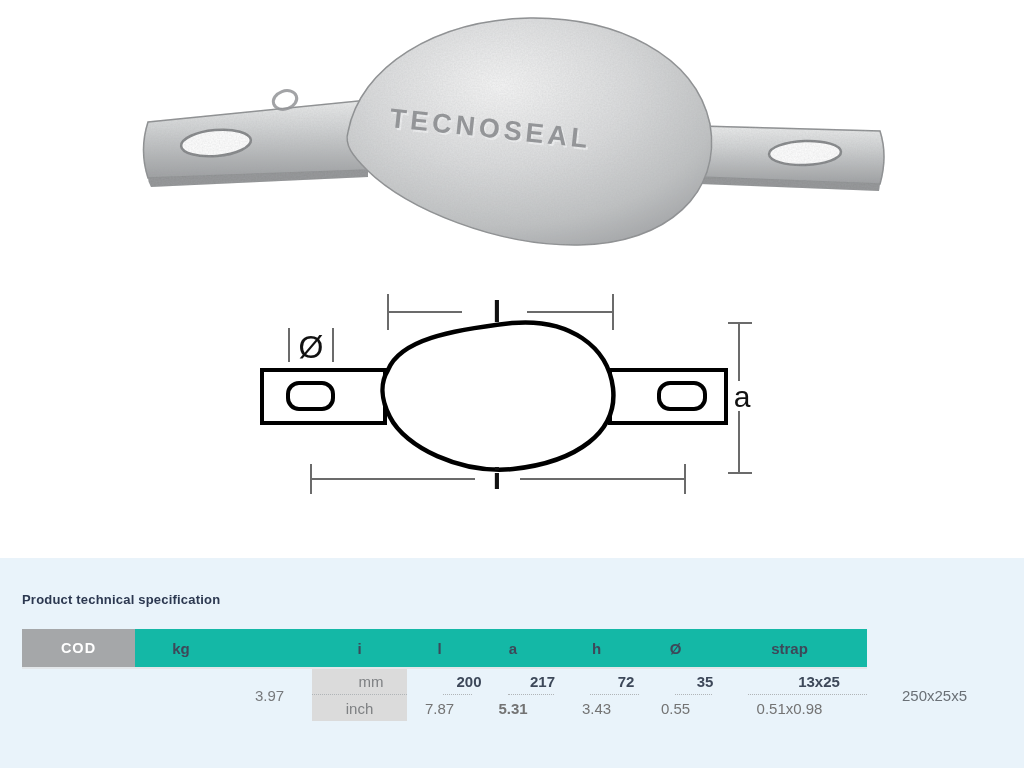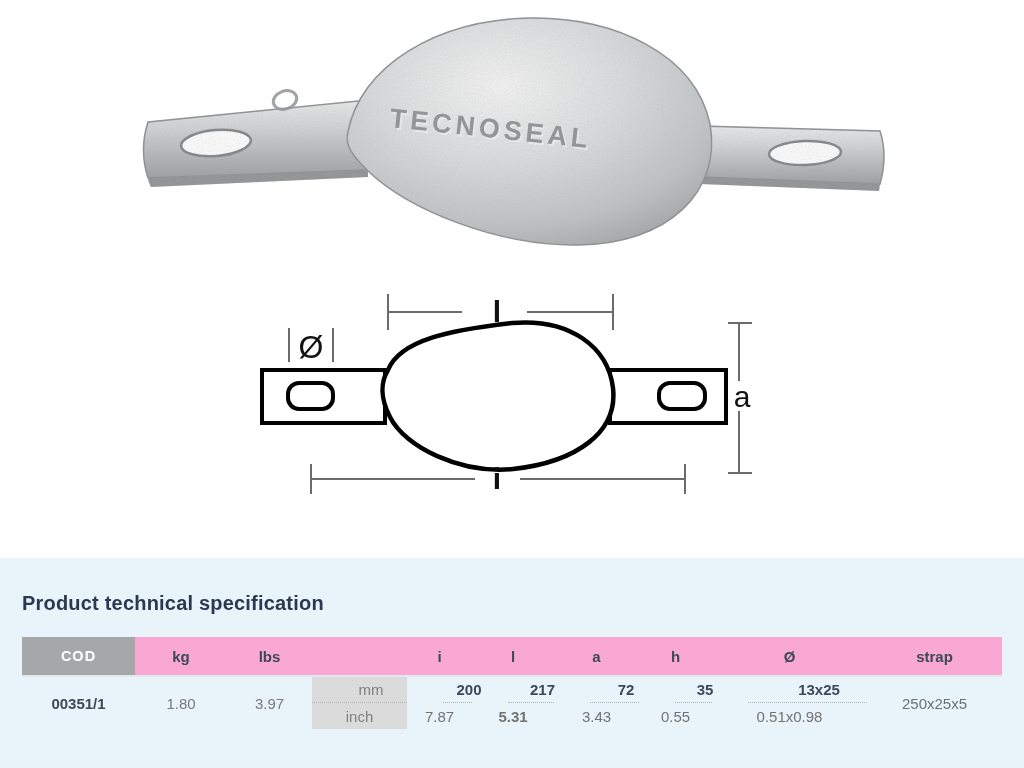--- a/index.html
+++ b/index.html
@@ -15,31 +15,31 @@
 
   .spec-section {
     position: absolute; left: 0; top: 558px;
     width: 1024px; height: 210px;
     background: #e9f3fa;
     box-sizing: border-box;
     padding: 34px 22px 0 22px;
   }
   .spec-title {
     margin: 0 0 22px 0;
-    font-size: 20px; font-weight: bold;
+    font-size: 13px; font-weight: bold;
     color: #2c3850; letter-spacing: 0.2px;
   }
   .spec-table {
     display: grid;
     grid-template-columns: 113px 92px 85px 95px 65px 82px 85px 73px 155px 135px;
     grid-template-rows: 40px 26px 26px;
     width: 980px;
   }
   .cell { display: flex; align-items: center; justify-content: center; font-size: 15px; }
-  .hdr  { background: #f9a8d4; border-bottom: 2px solid #e3e7ea; font-weight: bold; color: #3d4859; }
+  .hdr  { background: #14b8a6; border-bottom: 2px solid #e3e7ea; font-weight: bold; color: #3d4859; }
   .hdr-cod { background: #a5a7a9; color: #ffffff; letter-spacing: 1px; font-size: 14.5px; }
   .span-rows { grid-row: 2 / 4; }
   .val-cod   { font-weight: bold; color: #3d4859; }
   .val-plain { color: #77797c; }
   .val-strap { color: #6a7076; }
   .unit-cell { background: #dbdbdb; color: #7e8083; }
   .mm-val    { font-weight: bold; color: #3d4859; margin-left: 36px; }
   .inch-val  { color: #737373; }
   .dotted    { border-bottom: 1px dotted #b0b4b7; box-sizing: border-box; padding-left: 23px; }
 </style>
@@ -138,31 +138,28 @@
   </svg>
 </div>
 
 <section class="spec-section">
   <h2 class="spec-title">Product technical specification</h2>
 
   <div class="spec-table">
 
     <div class="cell hdr hdr-cod">COD</div>
     <div class="cell hdr">kg</div>
-    <div class="cell hdr">lbs</div>
     <div class="cell hdr"></div>
     <div class="cell hdr">i</div>
     <div class="cell hdr">l</div>
     <div class="cell hdr">a</div>
     <div class="cell hdr">h</div>
     <div class="cell hdr">Ø</div>
     <div class="cell hdr">strap</div>
 
-    <div class="cell span-rows val-cod" style="grid-column:1;">00351/1</div>
-    <div class="cell span-rows val-plain" style="grid-column:2;">1.80</div>
     <div class="cell span-rows val-plain" style="grid-column:3;">3.97</div>
     <div class="cell span-rows val-strap" style="grid-column:10;">250x25x5</div>
 
     <div class="cell unit-cell dotted" style="grid-column:4; grid-row:2;">mm</div>
     <div class="cell unit-cell" style="grid-column:4; grid-row:3;">inch</div>
 
     <div class="cell mm-val dotted" style="grid-column:5; grid-row:2;">200</div>
     <div class="cell mm-val dotted" style="grid-column:6; grid-row:2;">217</div>
     <div class="cell mm-val dotted" style="grid-column:7; grid-row:2;">72</div>
     <div class="cell mm-val dotted" style="grid-column:8; grid-row:2;">35</div>

